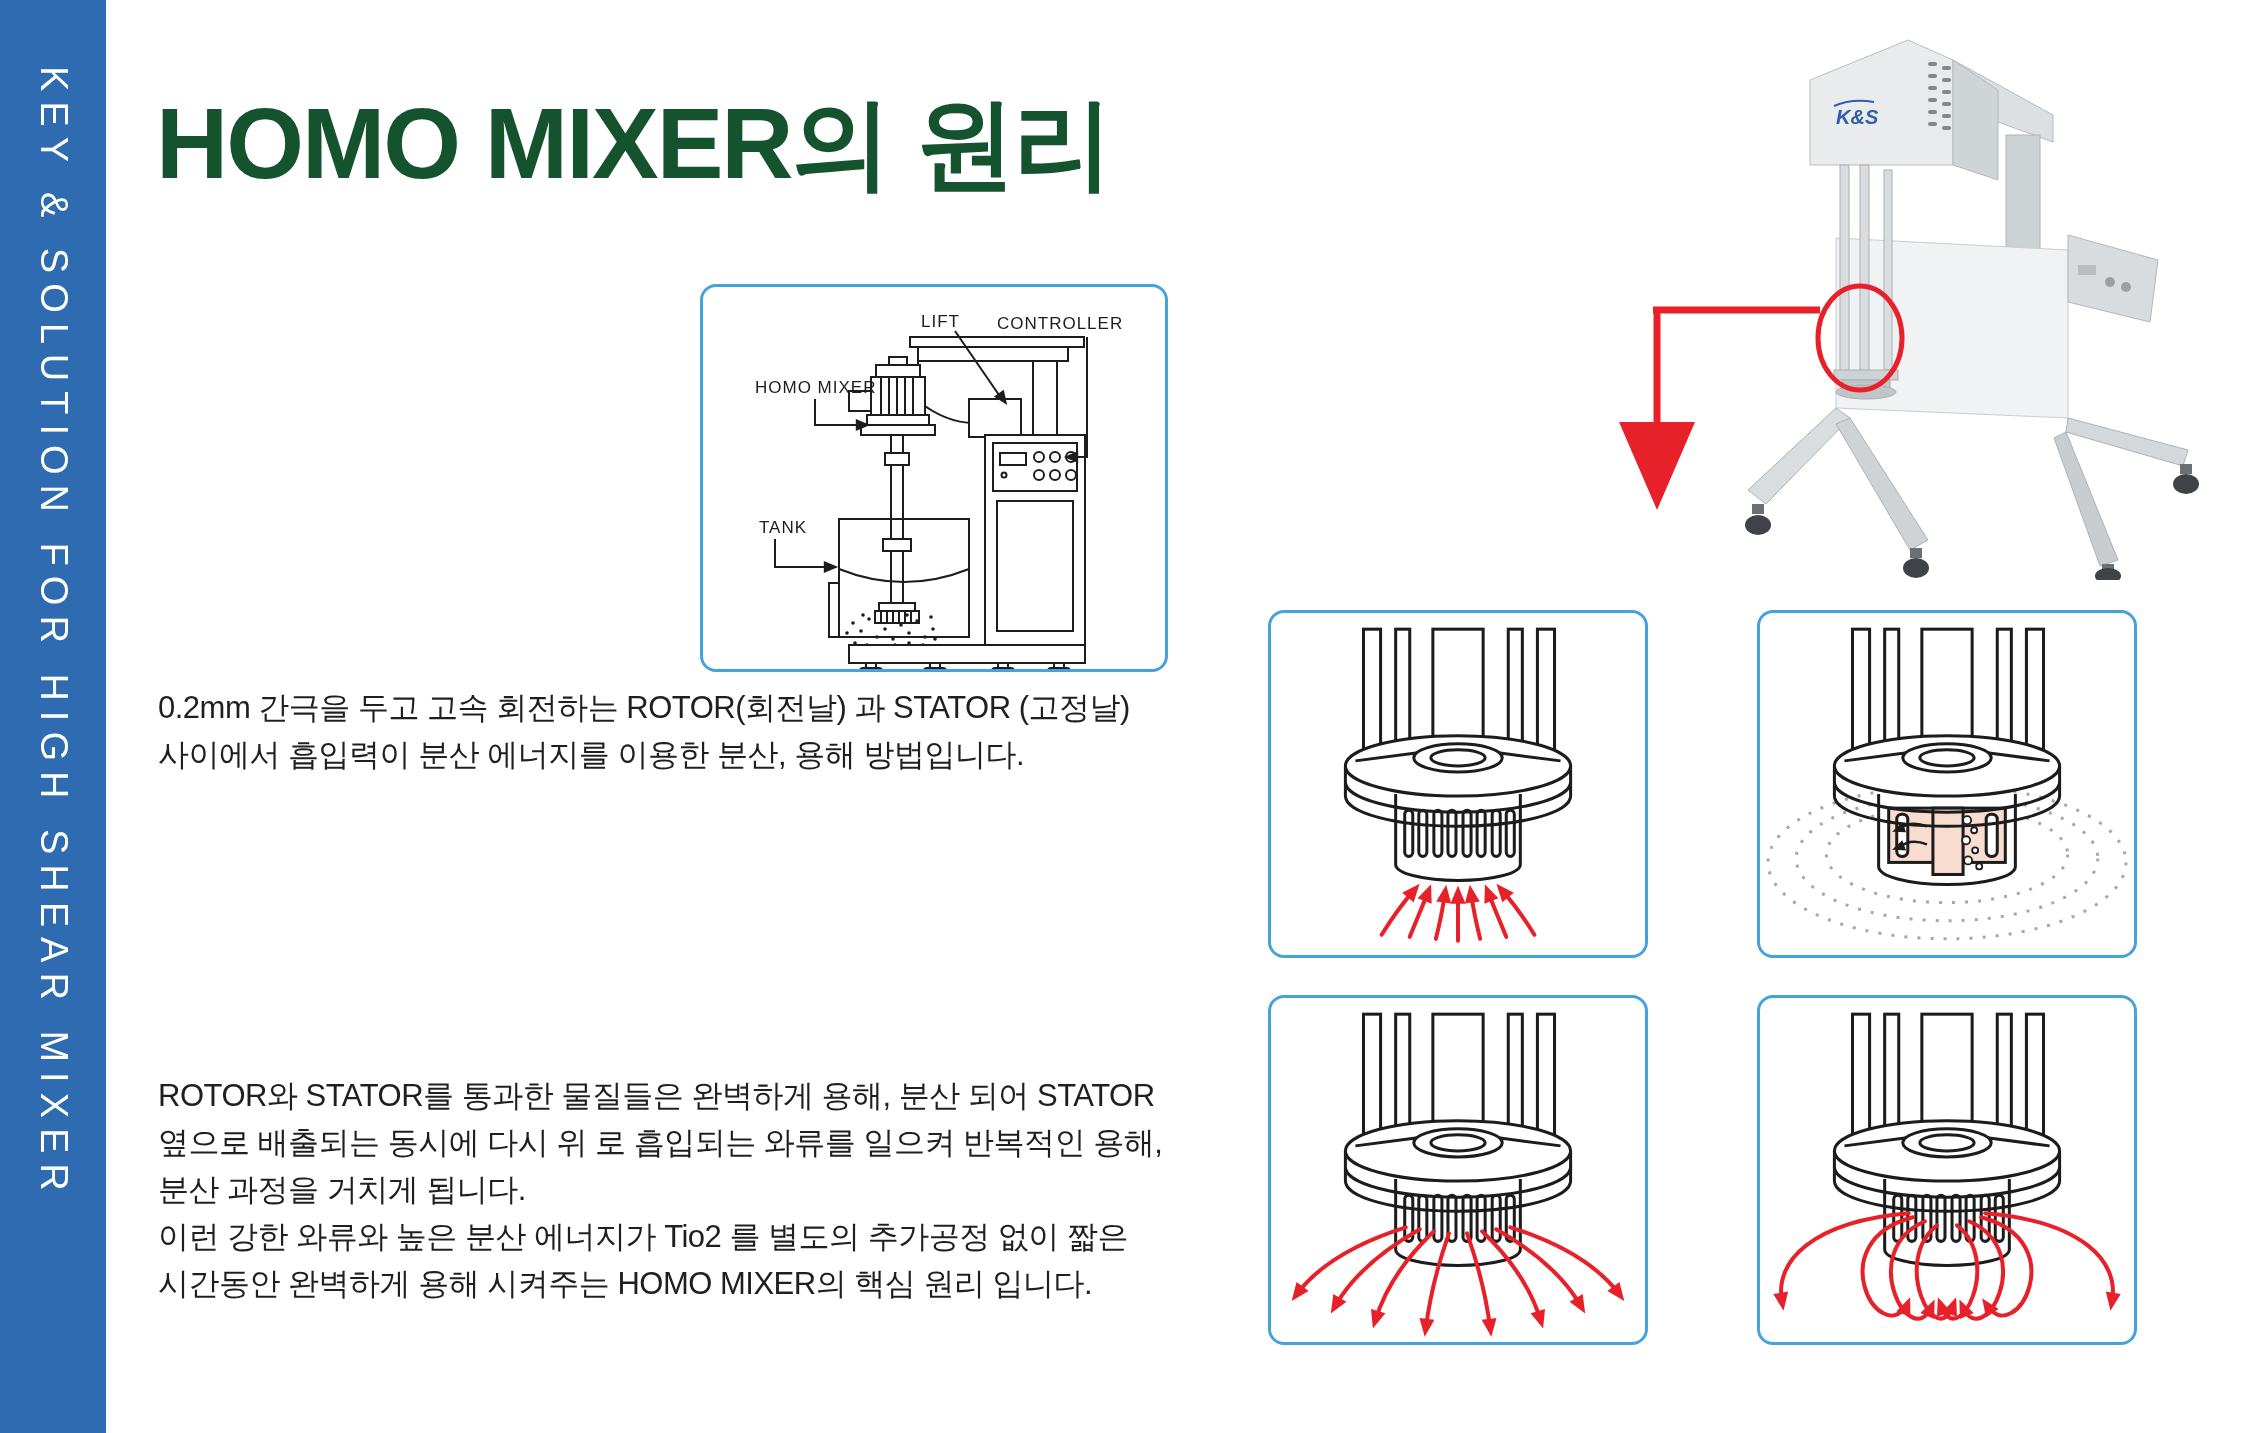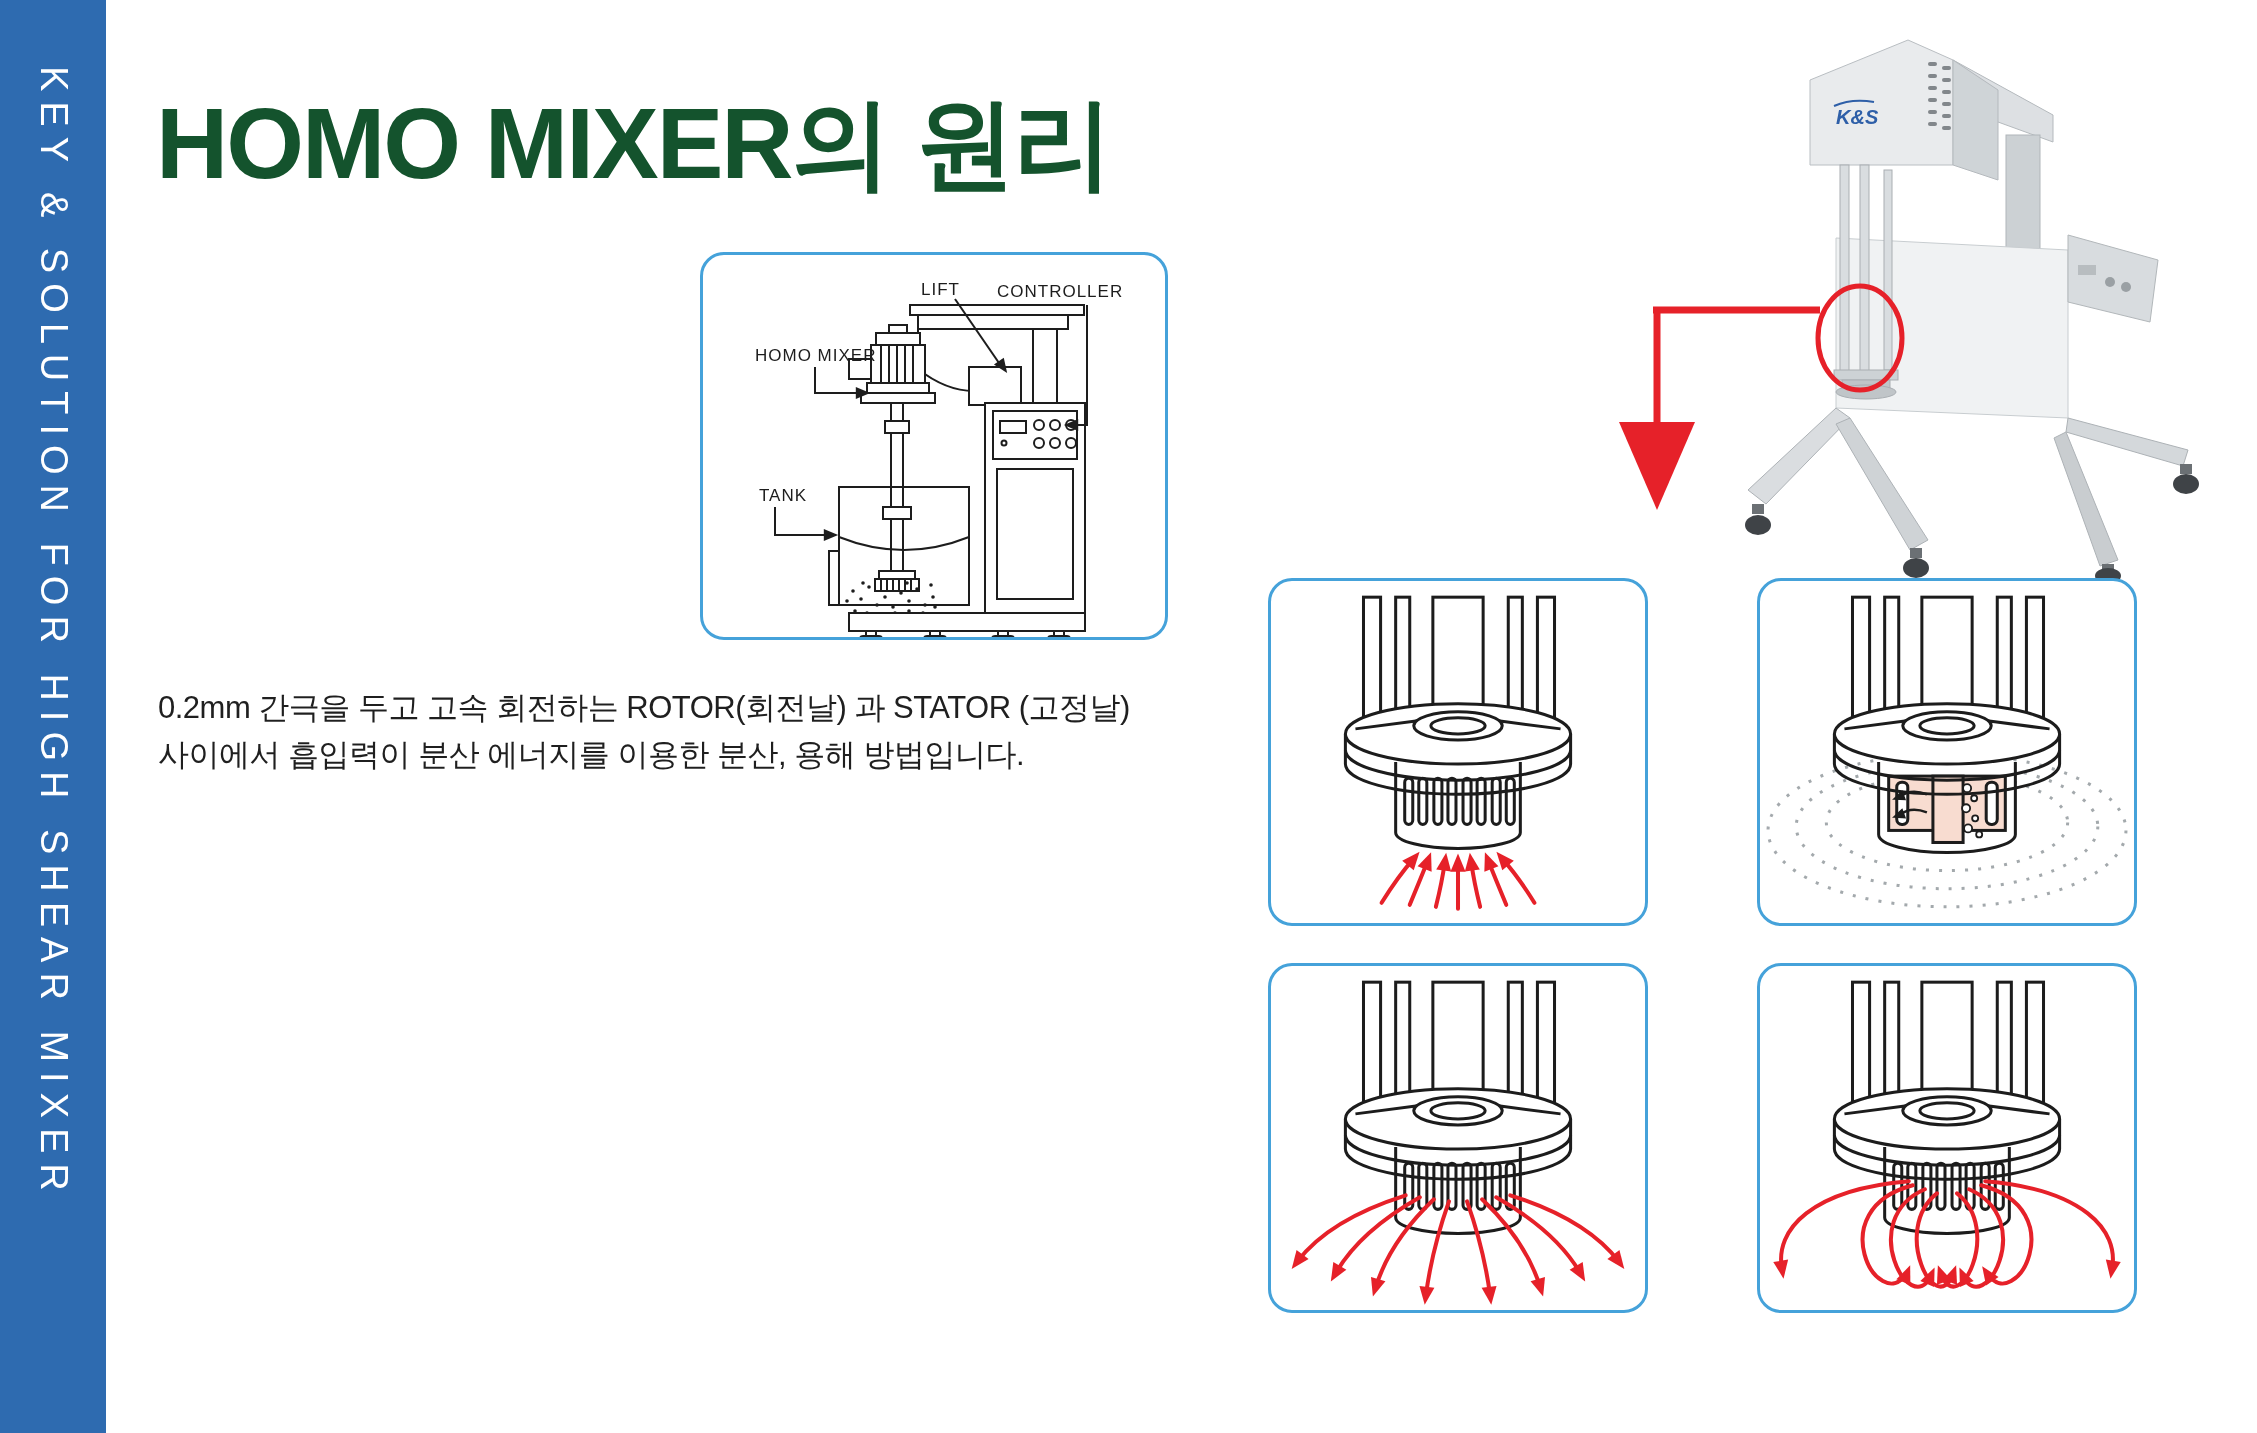--- a/index.html
+++ b/index.html
@@ -10,21 +10,21 @@
   .sidebar span{writing-mode:vertical-rl;color:#ffffff;font-size:38px;letter-spacing:10px;
                 padding-top:66px;white-space:nowrap;font-weight:400;}
   .title{position:absolute;left:156px;top:78px;font-size:100px;font-weight:800;color:#14532d;
          letter-spacing:-2px;white-space:nowrap;}
   .para{position:absolute;color:#1f1f1f;font-size:31px;line-height:47px;white-space:pre-line;
         letter-spacing:-0.5px;}
   #p1{left:158px;top:328px;width:600px;}
   #p2{left:158px;top:684px;width:1100px;}
   #p3{left:158px;top:822px;width:1100px;}
   #p4{left:158px;top:1072px;width:1100px;}
-  .panel{position:absolute;border:3px solid #45a2da;border-radius:24px;background:#fff;box-sizing:border-box;}
+  .panel{position:absolute;border:3px solid #45a2da;border-radius:16px;background:#fff;box-sizing:border-box;margin-top:32px;}
   #sysdiag{left:700px;top:252px;width:468px;height:388px;}
   #pa{left:1268px;top:578px;width:380px;height:348px;}
   #pb{left:1757px;top:578px;width:380px;height:348px;}
   #pc{left:1268px;top:963px;width:380px;height:350px;}
   #pd{left:1757px;top:963px;width:380px;height:350px;}
   .panel svg{width:100%;height:100%;display:block;}
   #photo{position:absolute;left:1598px;top:20px;width:659px;height:560px;}
   .ra{stroke:#e62129;stroke-width:4;fill:none;stroke-linecap:round;}
   .ln{stroke:#1d1d1d;stroke-width:2;fill:none;}
   .lnf{stroke:#1d1d1d;stroke-width:2;fill:#ffffff;}
@@ -68,20 +68,25 @@
 <div class="canvas">
 
   <div class="sidebar">
     <span>KEY &amp; SOLUTION FOR HIGH SHEAR MIXER</span>
   </div>
 
   <div class="title">HOMO MIXER의 원리</div>
 
   <div class="para" id="p2">0.2mm 간극을 두고 고속 회전하는 ROTOR(회전날) 과 STATOR (고정날)
 사이에서 흡입력이 분산 에너지를 이용한 분산, 용해 방법입니다.</div>
+  <div class="para" id="p4">ROTOR와 STATOR를 통과한 물질들은 완벽하게 용해, 분산 되어 STATOR
+옆으로 배출되는 동시에 다시 위 로 흡입되는 와류를 일으켜 반복적인 용해,
+분산 과정을 거치게 됩니다.
+이런 강한 와류와 높은 분산 에너지가 Tio2 를 별도의 추가공정 없이 짧은
+시간동안 완벽하게 용해 시켜주는 HOMO MIXER의 핵심 원리 입니다.</div>
 
   <div class="panel" id="sysdiag">
     <svg viewBox="0 0 462 382">
 
       <rect class="lnf" x="207" y="50" width="174" height="10"></rect>
       <rect class="lnf" x="215" y="60" width="150" height="14"></rect>
       <rect class="lnf" x="330" y="74" width="24" height="76"></rect>
       <path class="ln" d="M215,74 v40 q28,22 56,22 h47"></path>
       <rect class="lnf" x="266" y="112" width="52" height="38"></rect>
 

